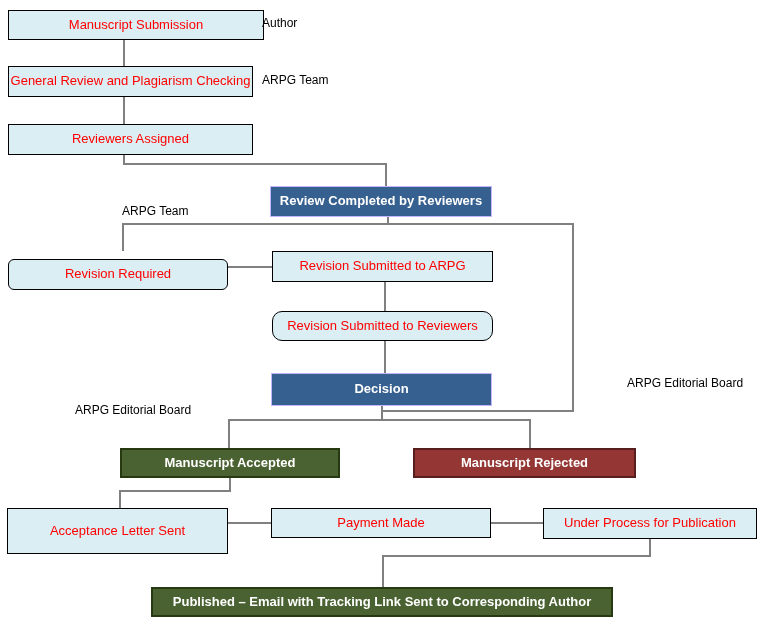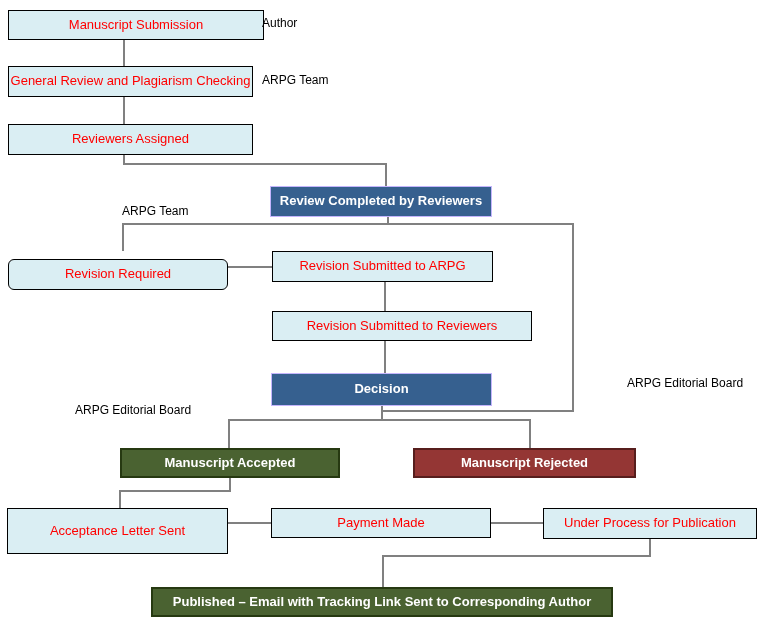--- a/index.html
+++ b/index.html
@@ -92,21 +92,21 @@
   <div class="node light" style="left:8px; top:66px; width:245px; height:31px;">General Review and Plagiarism Checking</div>
 
   <div class="node light" style="left:8px; top:124px; width:245px; height:31px;">Reviewers Assigned</div>
 
   <div class="node darkblue" style="left:270px; top:186px; width:222px; height:31px;">Review Completed by Reviewers</div>
 
   <div class="node light" style="left:8px; top:259px; width:220px; height:31px;border-radius:6px;">Revision Required</div>
 
   <div class="node light" style="left:272px; top:251px; width:221px; height:31px;">Revision Submitted to ARPG</div>
 
-  <div class="node light" style="left:272px; top:311px; width:260px; height:30px;">Revision Submitted to Reviewers</div>
+  <div class="node light" style="left:272px; top:311px; width:221px; height:30px;border-radius:10px;">Revision Submitted to Reviewers</div>
 
   <div class="node darkblue" style="left:271px; top:373px; width:221px; height:33px;">Decision</div>
 
   <div class="node green" style="left:120px; top:448px; width:220px; height:30px;">Manuscript Accepted</div>
 
   <div class="node darkred" style="left:413px; top:448px; width:223px; height:30px;">Manuscript Rejected</div>
 
   <div class="node light" style="left:7px; top:508px; width:221px; height:46px;">Acceptance Letter Sent</div>
 
   <div class="node light" style="left:271px; top:508px; width:220px; height:30px;">Payment Made</div>

